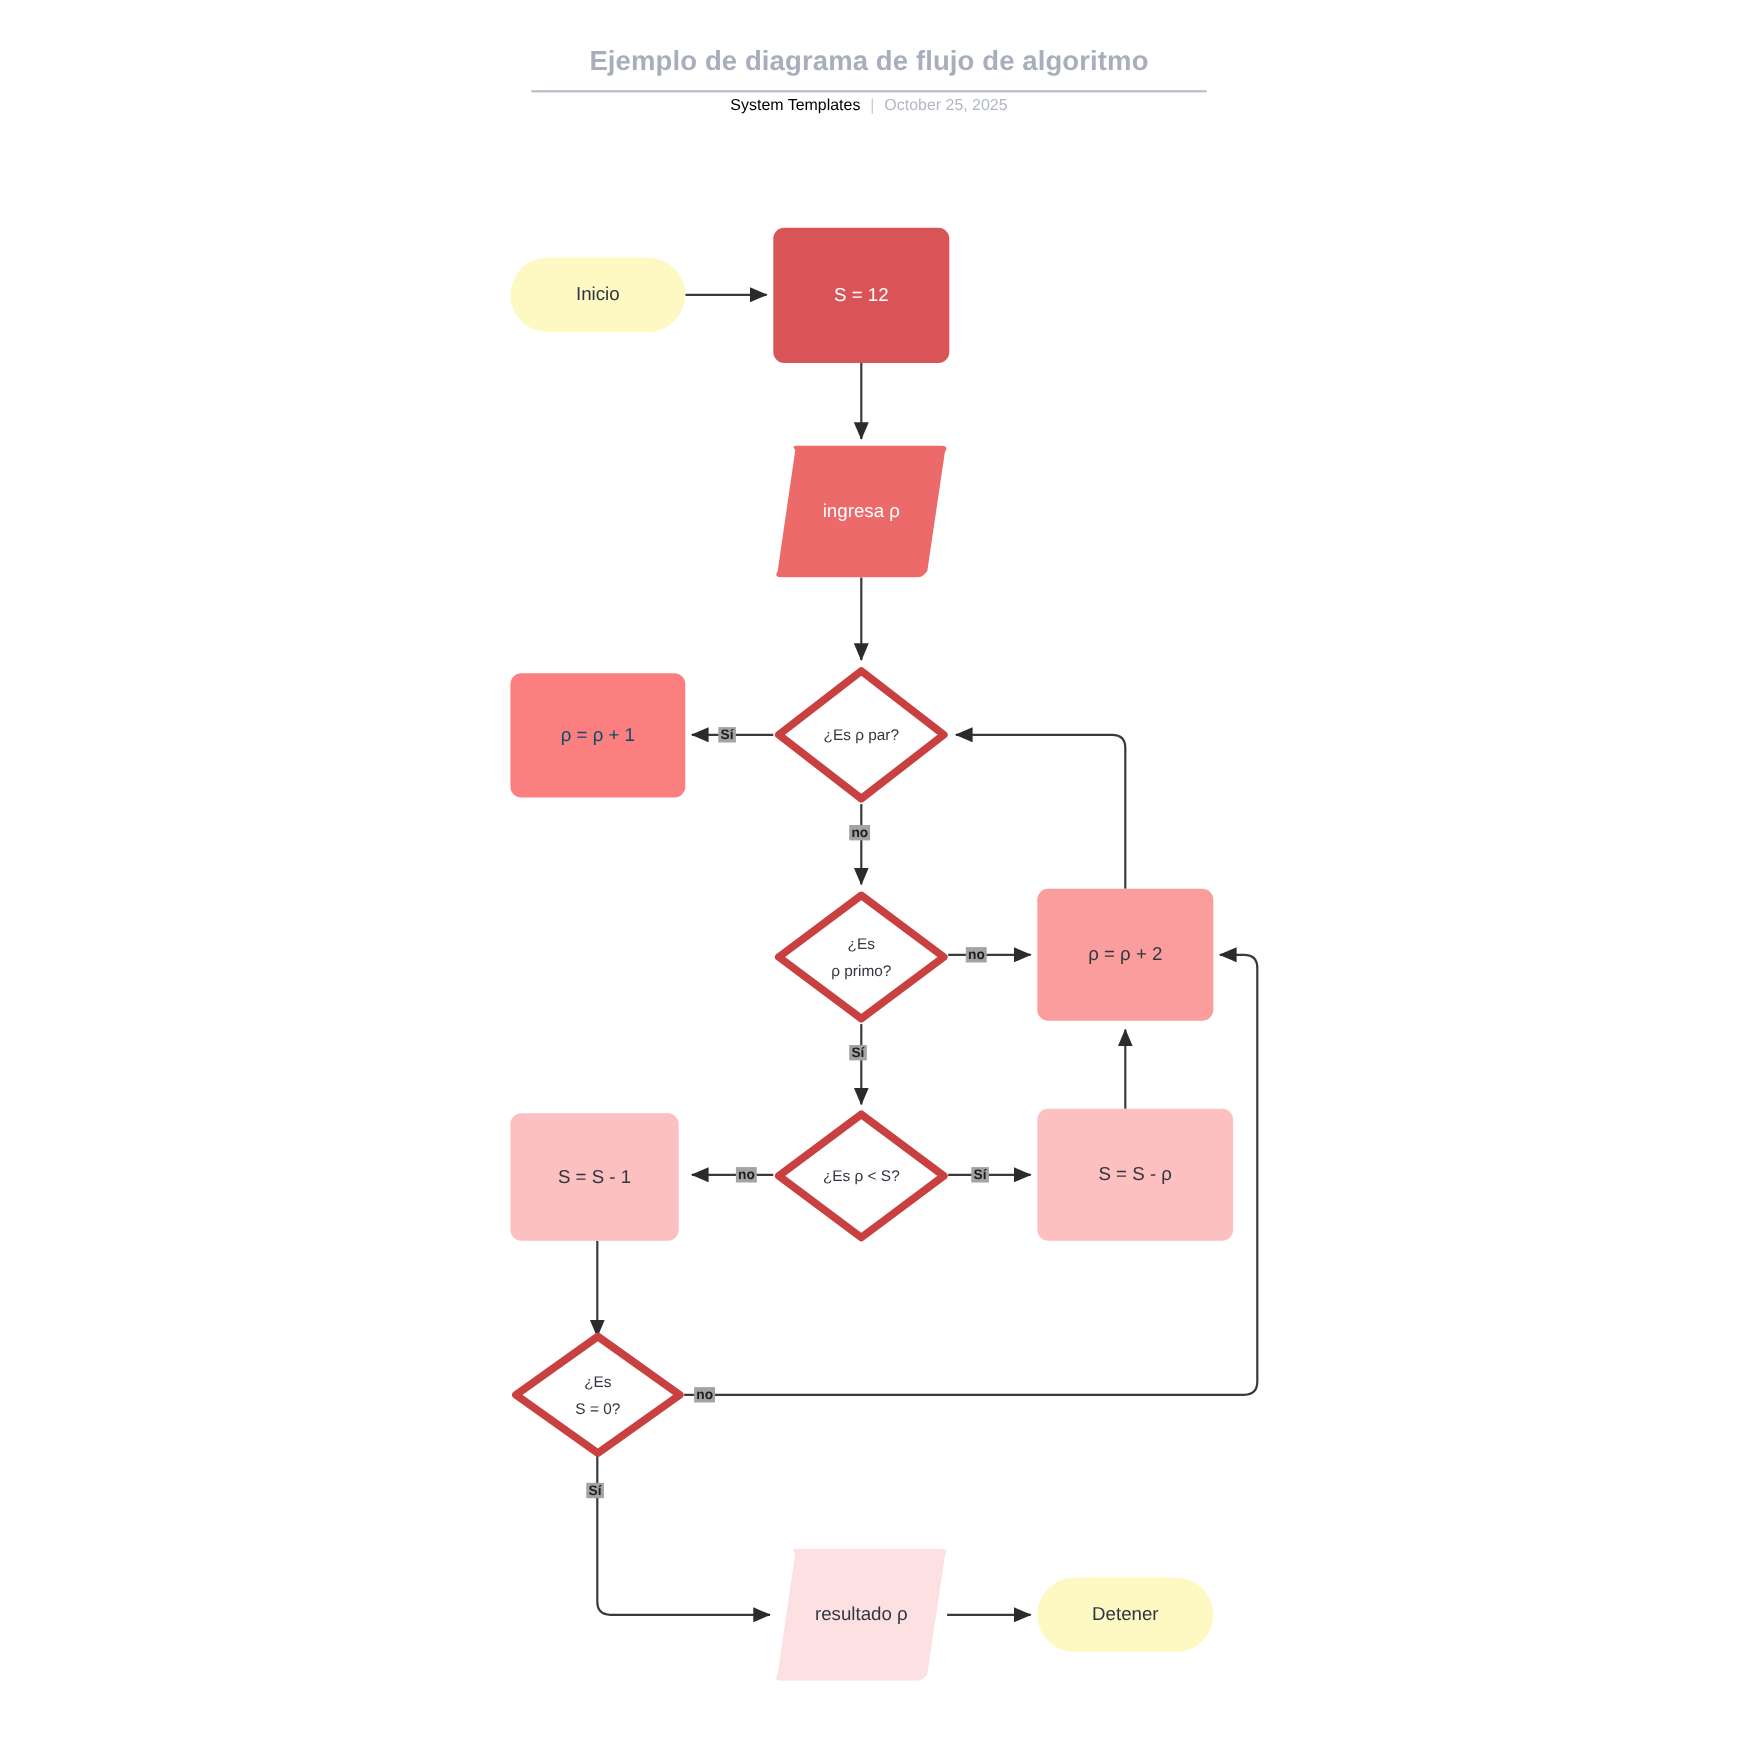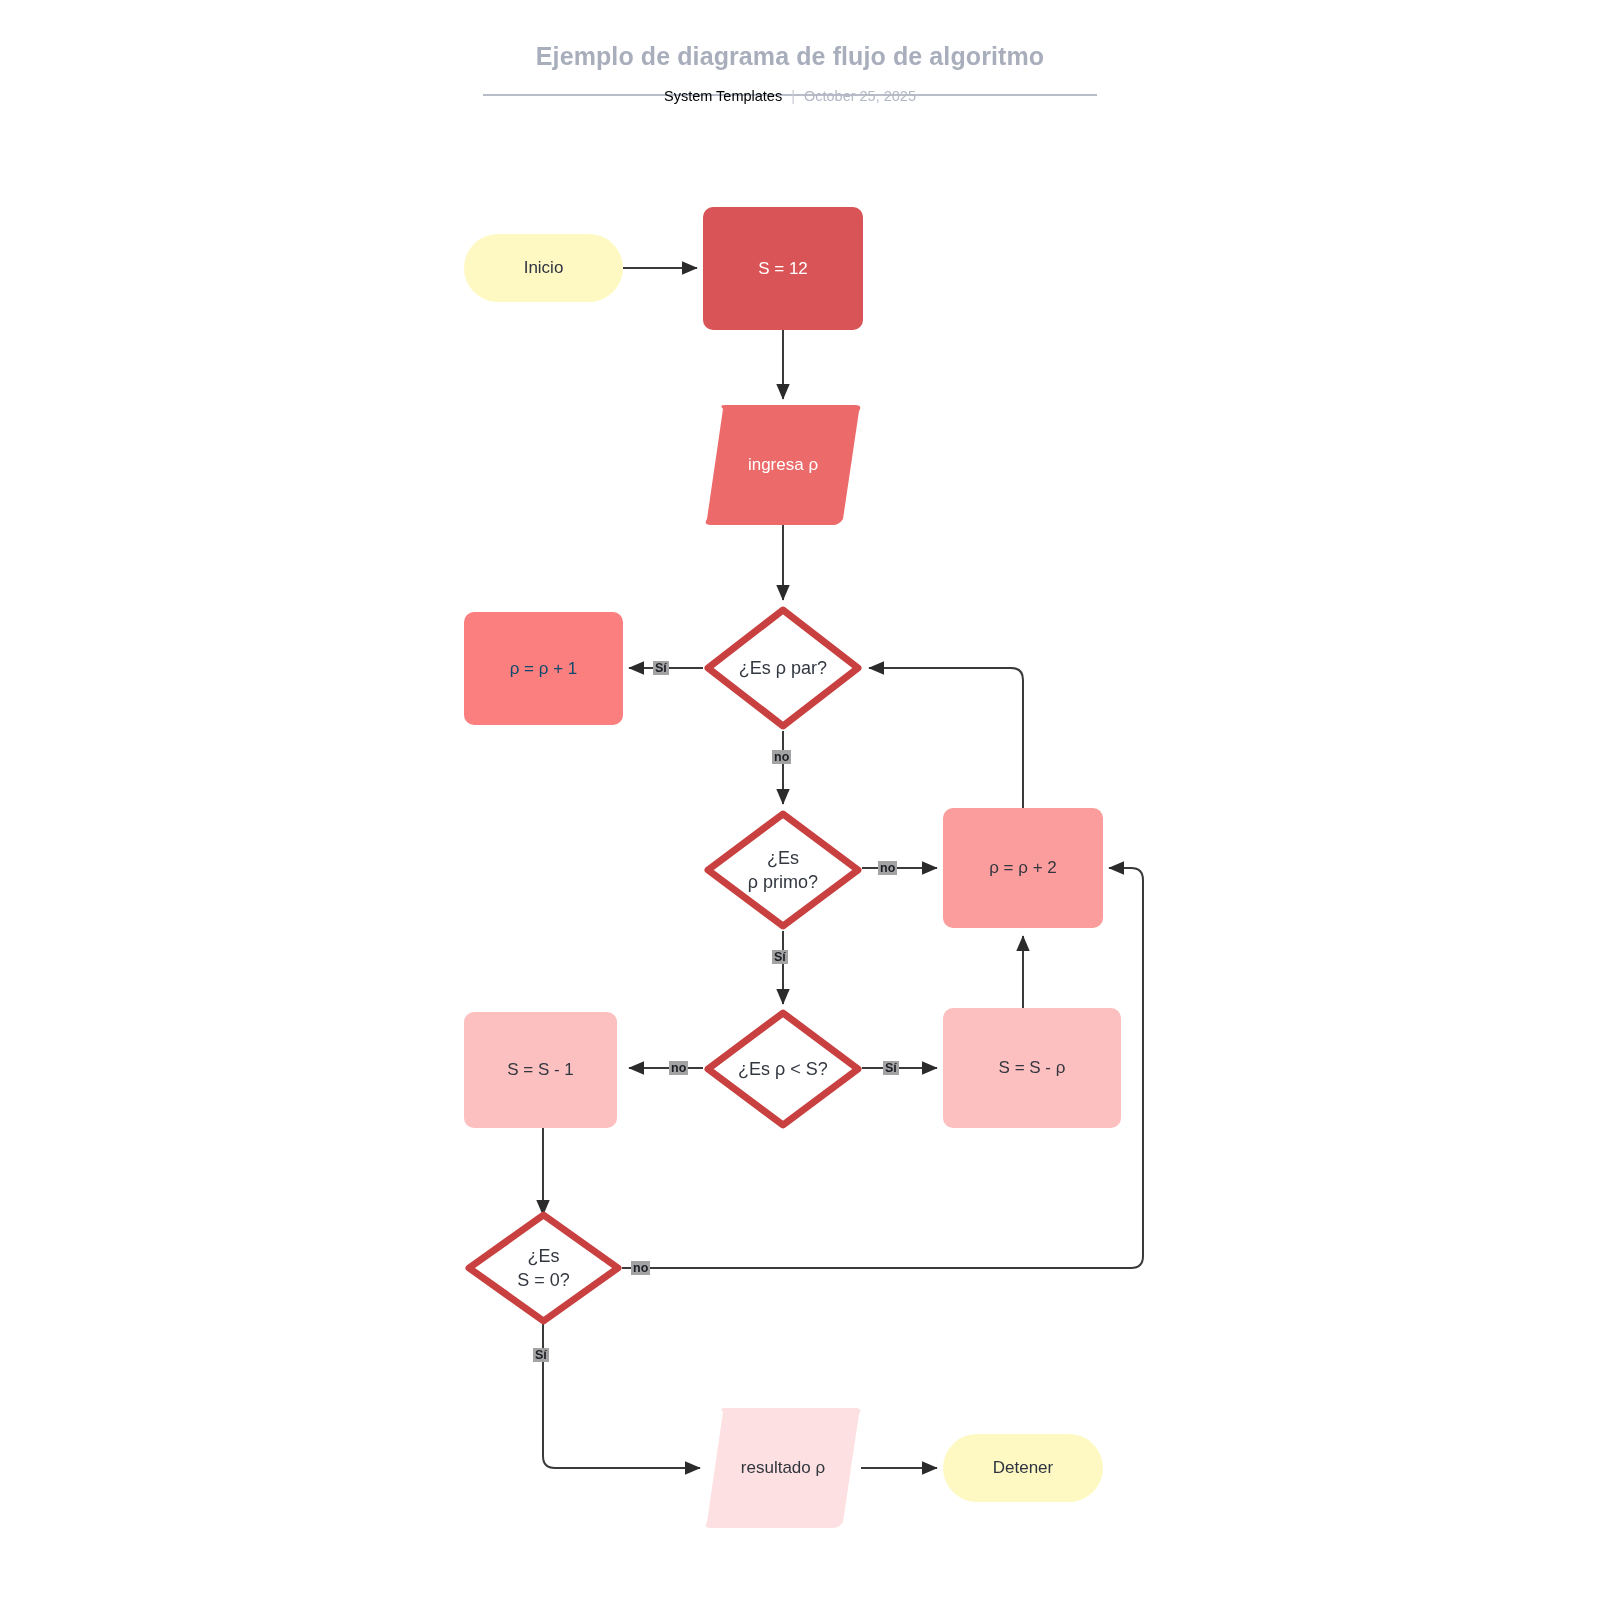--- a/index.html
+++ b/index.html
@@ -23,21 +23,21 @@
     width: 1600px;
     height: 130px;
   }
   #title-wrap {
     position: absolute;
     left: 483px;
     top: 42px;
     width: 614px;
     text-align: center;
     border-bottom: 2px solid #b9bdc9;
-    padding-bottom: 24px;
+    padding-bottom: 12px;
   }
   #doc-title {
     font-size: 25px;
     font-weight: bold;
     color: #a9aebc;
     letter-spacing: 0.1px;
     line-height: 28px;
   }
   #subtitle-wrap {
     position: absolute;
@@ -119,21 +119,21 @@
     color: #31363f;
   }
   .decision .dec-shape {
     position: absolute;
     left: 0; top: 0;
     width: 100%; height: 100%;
   }
   .decision .dec-label {
     position: relative;
     z-index: 2;
-    font-size: 18px;
+    font-size: 14px;
     line-height: 24px;
   }
 
   .edge-label {
     position: absolute;
     font-size: 12.5px;
     font-weight: bold;
     color: #1b1e24;
     background: #a3a3a3;
     padding: 0 2px;

